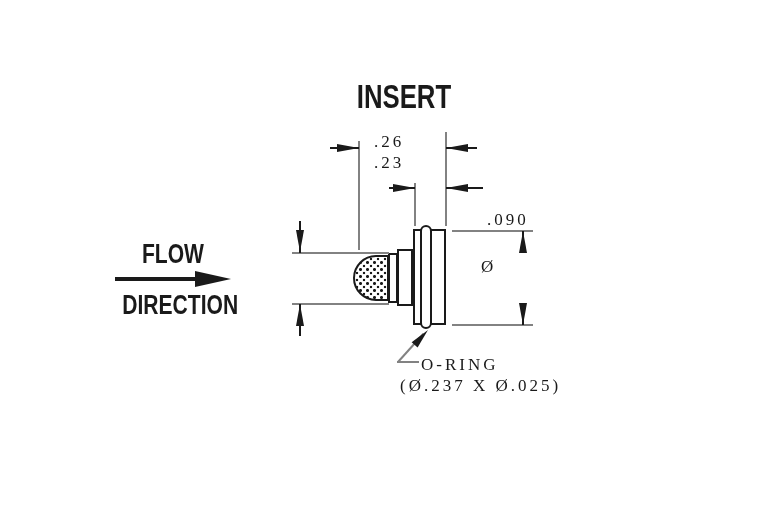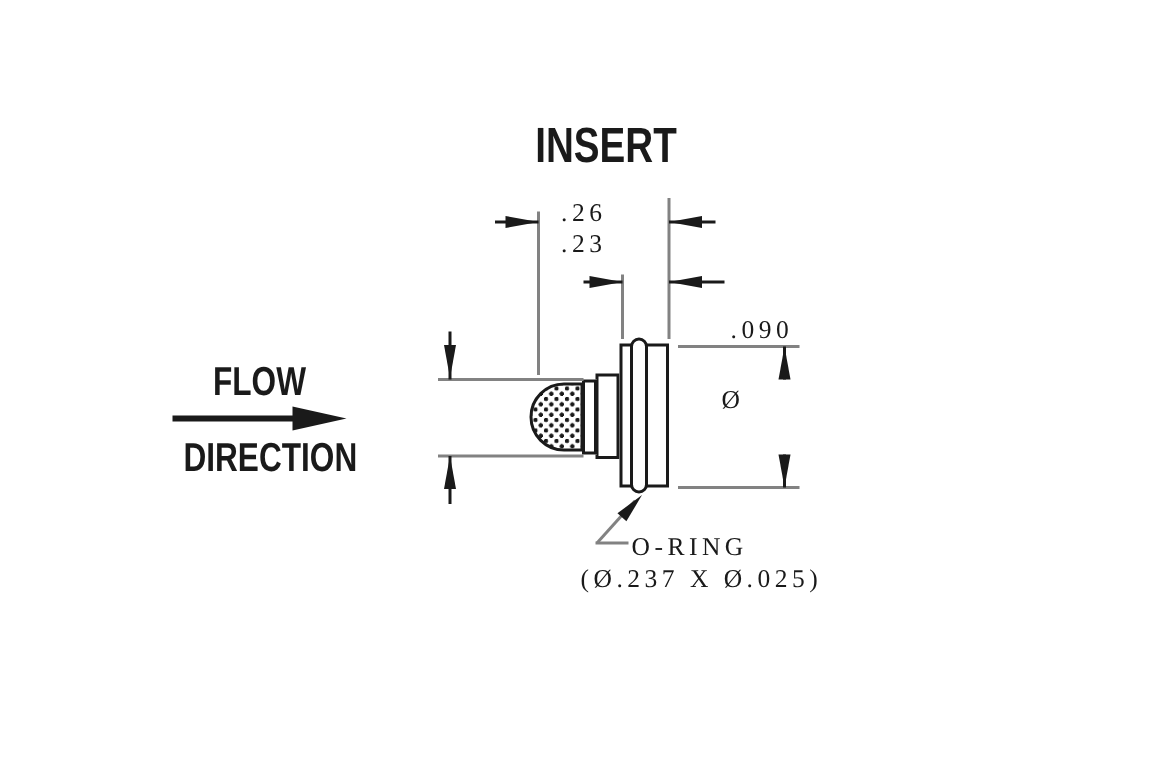--- a/index.html
+++ b/index.html
@@ -82,15 +82,15 @@
   <div class="ln" style="left:522px;top:303px;width:2px;height:22px;"></div>
   <div class="tri tri-d" style="left:519px;top:303px;"></div>
   <div class="dim diarow" style="left:481px;top:256px;">
     <span style="margin-right:5px;">Ø</span>
   </div>
 
   <div class="ext" style="left:398px;top:361px;width:38px;height:2px;transform:rotate(-48deg);transform-origin:0 50%;"></div>
   <div class="ext" style="left:397px;top:361px;width:22px;height:2px;"></div>
   <div class="tri" style="left:408px;top:326px;border-top:4px solid transparent;border-bottom:4px solid transparent;border-left:20px solid var(--ink);transform:rotate(-48deg);transform-origin:100% 50%;"></div>
   <div class="dim" style="left:421px;top:354px;">O-RING</div>
-  <div class="dim" style="left:387px;top:375px;">(Ø.237 X Ø.025)</div>
+  <div class="dim" style="left:400px;top:375px;">(Ø.237 X Ø.025)</div>
 
 </div>
 
 </body></html>

